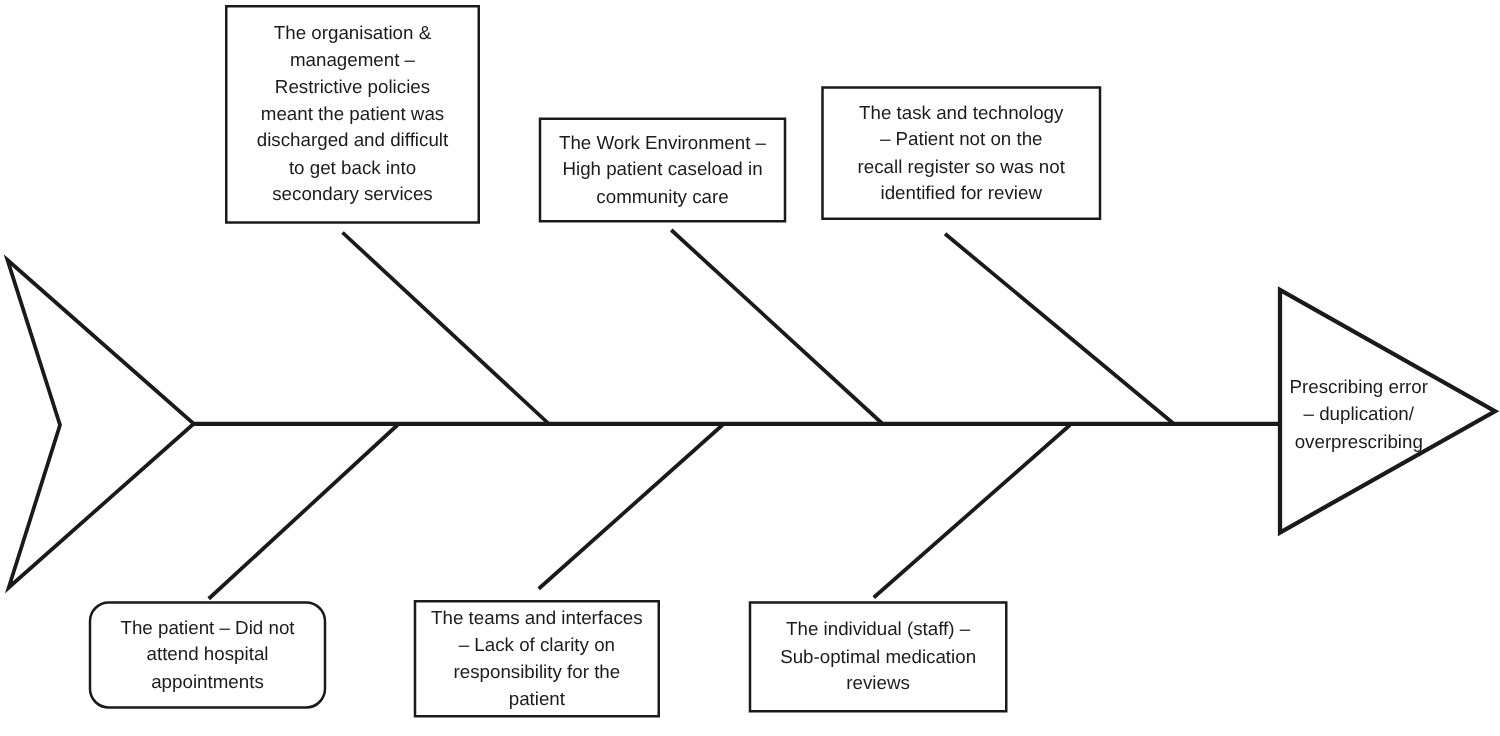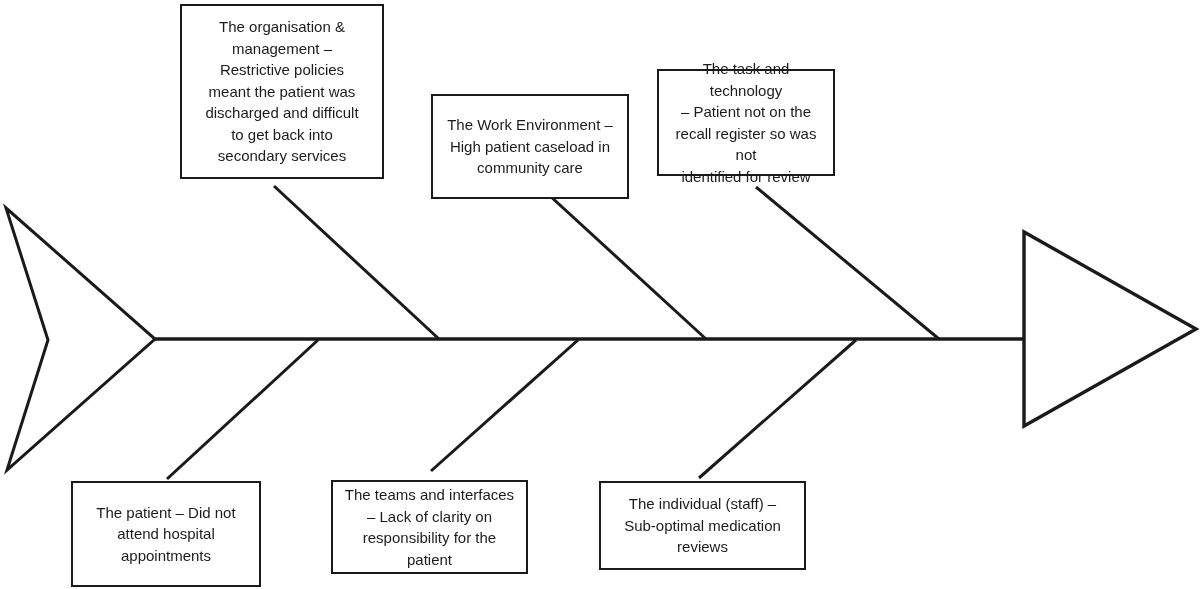--- a/index.html
+++ b/index.html
@@ -65,46 +65,49 @@
   <div class="cause-box" style="left:180px;top:4px;width:204px;height:175px;">
     <span class="cause-label">The organisation &amp;
 management –
 Restrictive policies
 meant the patient was
 discharged and difficult
 to get back into
 secondary services</span>
   </div>
 
-  <div class="cause-box" style="left:431px;top:94px;width:198px;height:105px;">
+  <div class="cause-box" style="left:431px;top:94px;width:198px;height:84px;">
     <span class="cause-label">The Work Environment –
 High patient caseload in
 community care</span>
   </div>
 
-  <div class="cause-box" style="left:657px;top:69px;width:178px;height:107px;">
+  <div class="cause-box" style="left:657px;top:69px;width:224px;height:107px;">
     <span class="cause-label">The task and technology
 – Patient not on the
 recall register so was not
 identified for review</span>
   </div>
 
-  <div class="cause-box" style="left:71px;top:481px;width:190px;height:106px;">
+  <div class="cause-box" style="left:71px;top:481px;width:190px;height:86px;border-radius:16px;">
     <span class="cause-label">The patient – Did not
 attend hospital
 appointments</span>
   </div>
 
   <div class="cause-box" style="left:331px;top:480px;width:197px;height:94px;">
     <span class="cause-label">The teams and interfaces
 – Lack of clarity on
 responsibility for the
 patient</span>
   </div>
 
   <div class="cause-box" style="left:599px;top:481px;width:207px;height:89px;">
     <span class="cause-label">The individual (staff) –
 Sub-optimal medication
 reviews</span>
   </div>
 
+  <div class="effect-label">Prescribing error
+– duplication/
+overprescribing</div>
 
 </div>
 
 </body></html>

